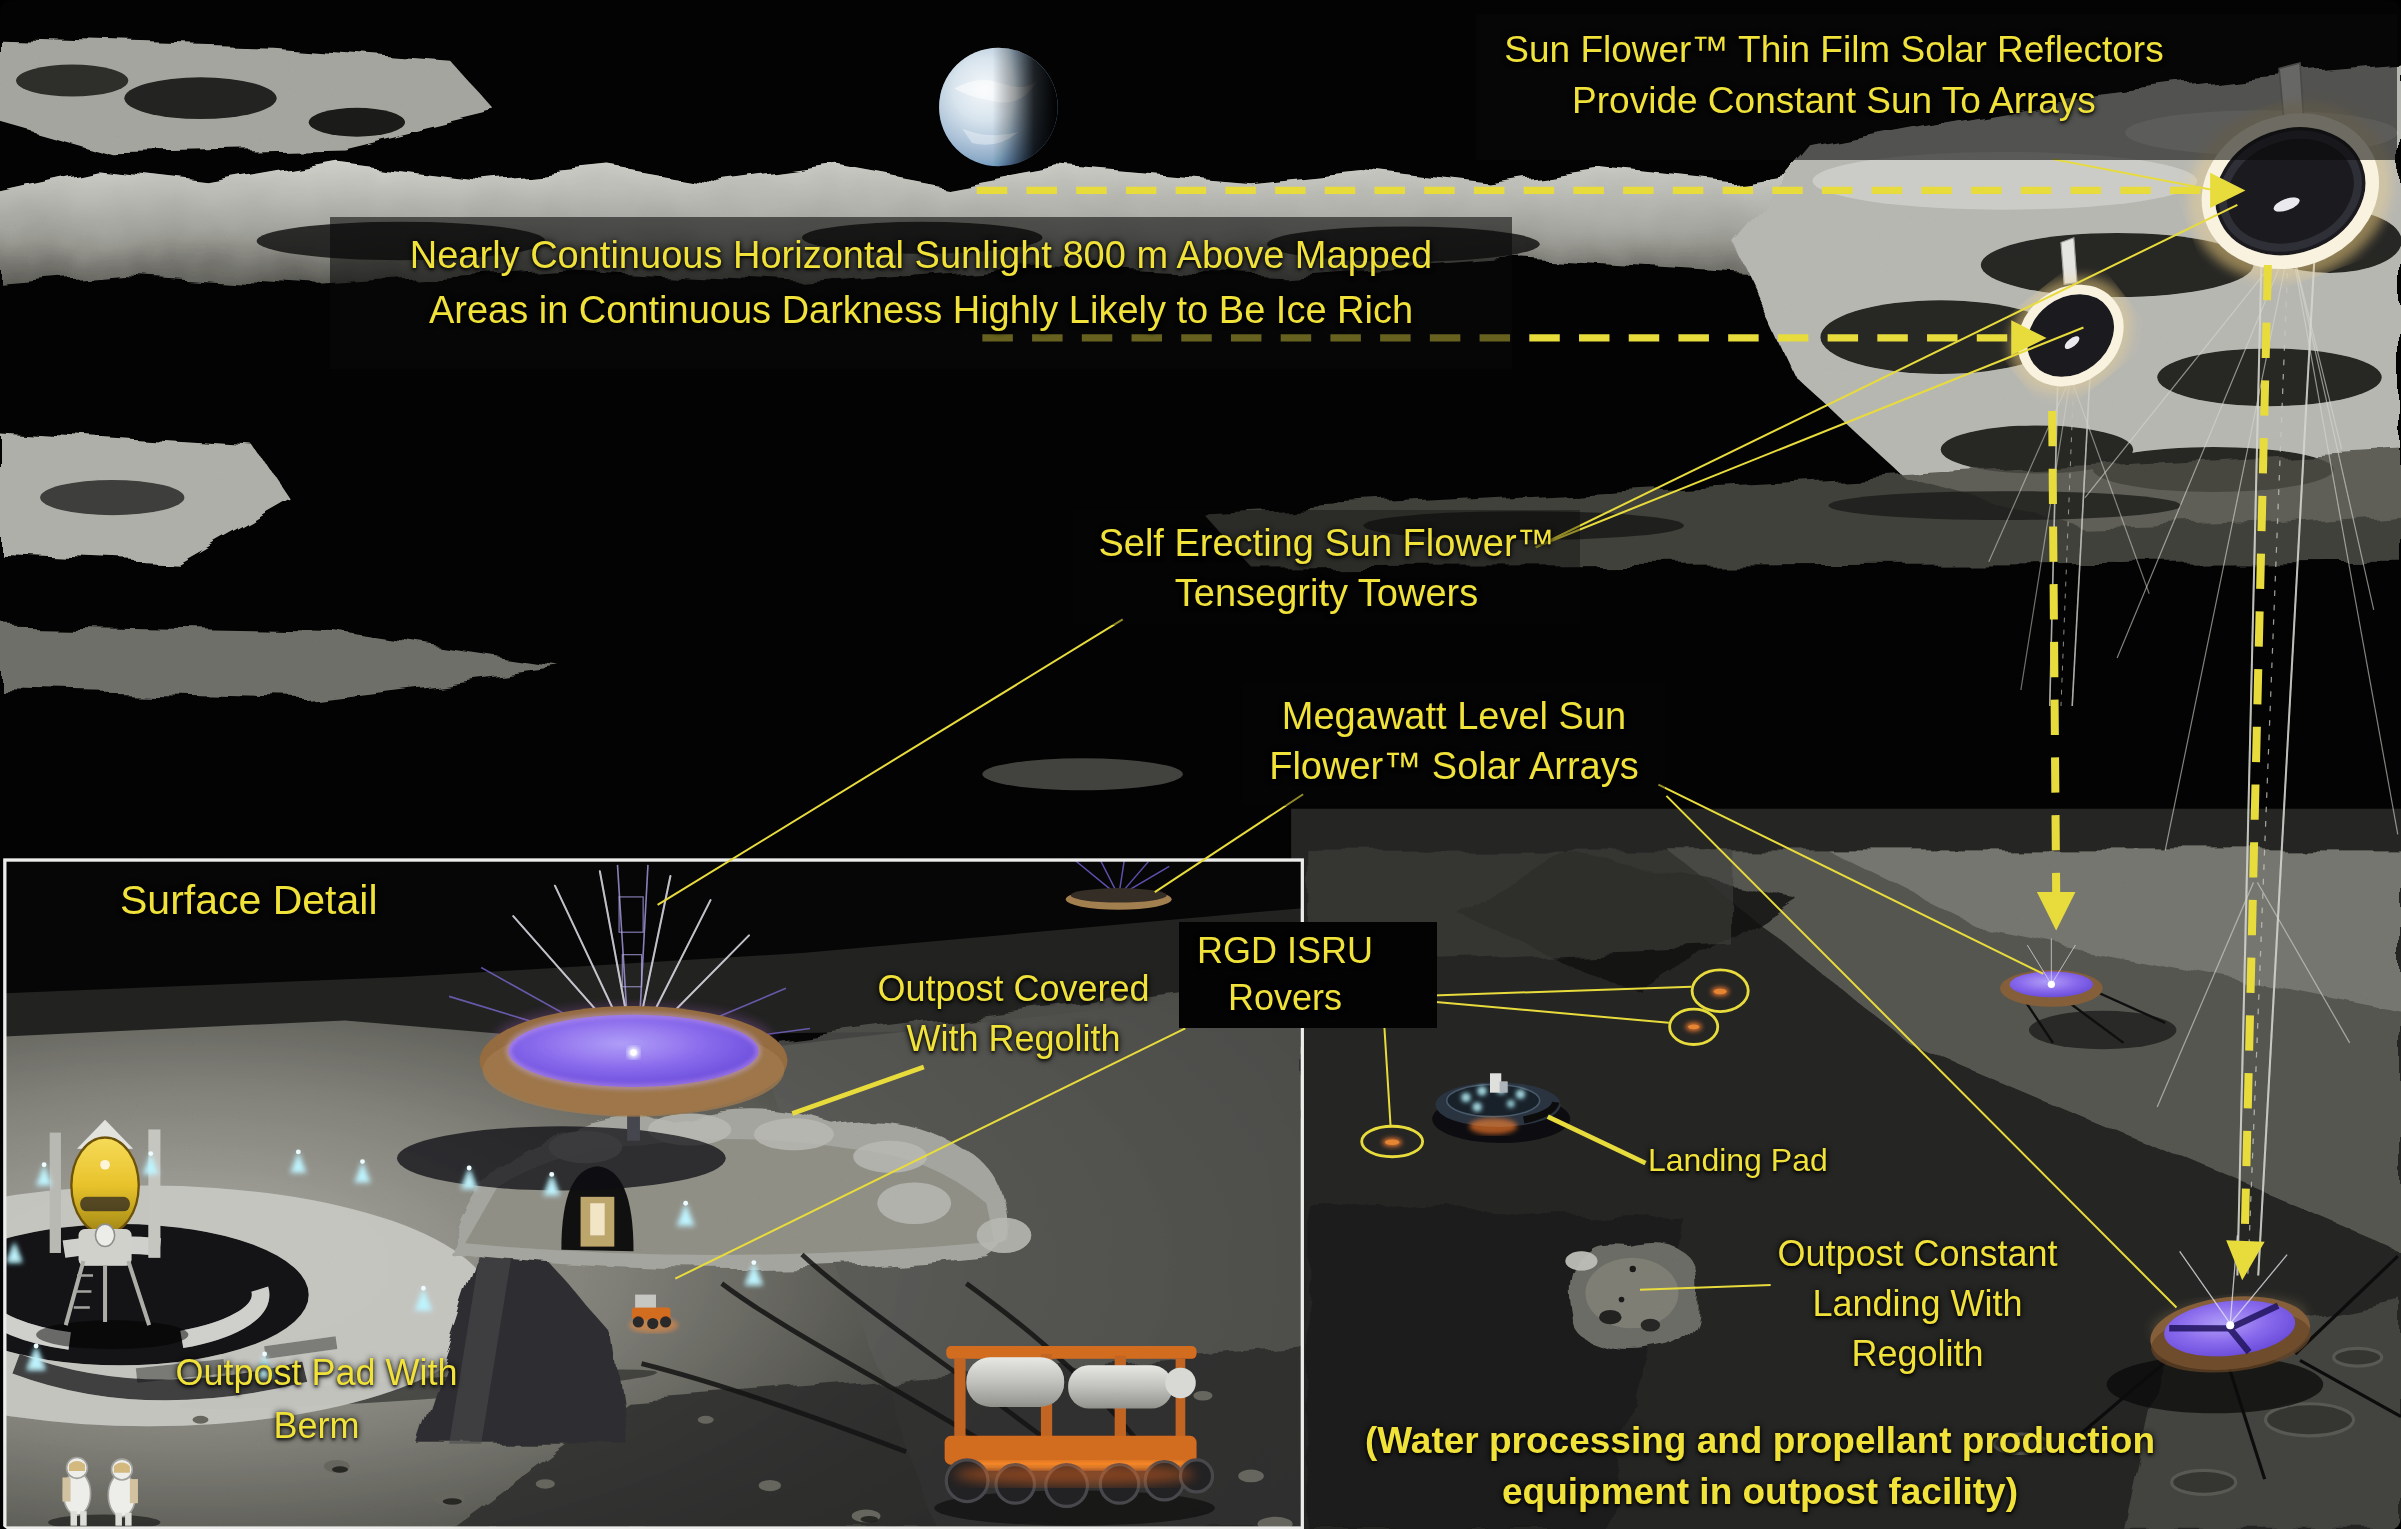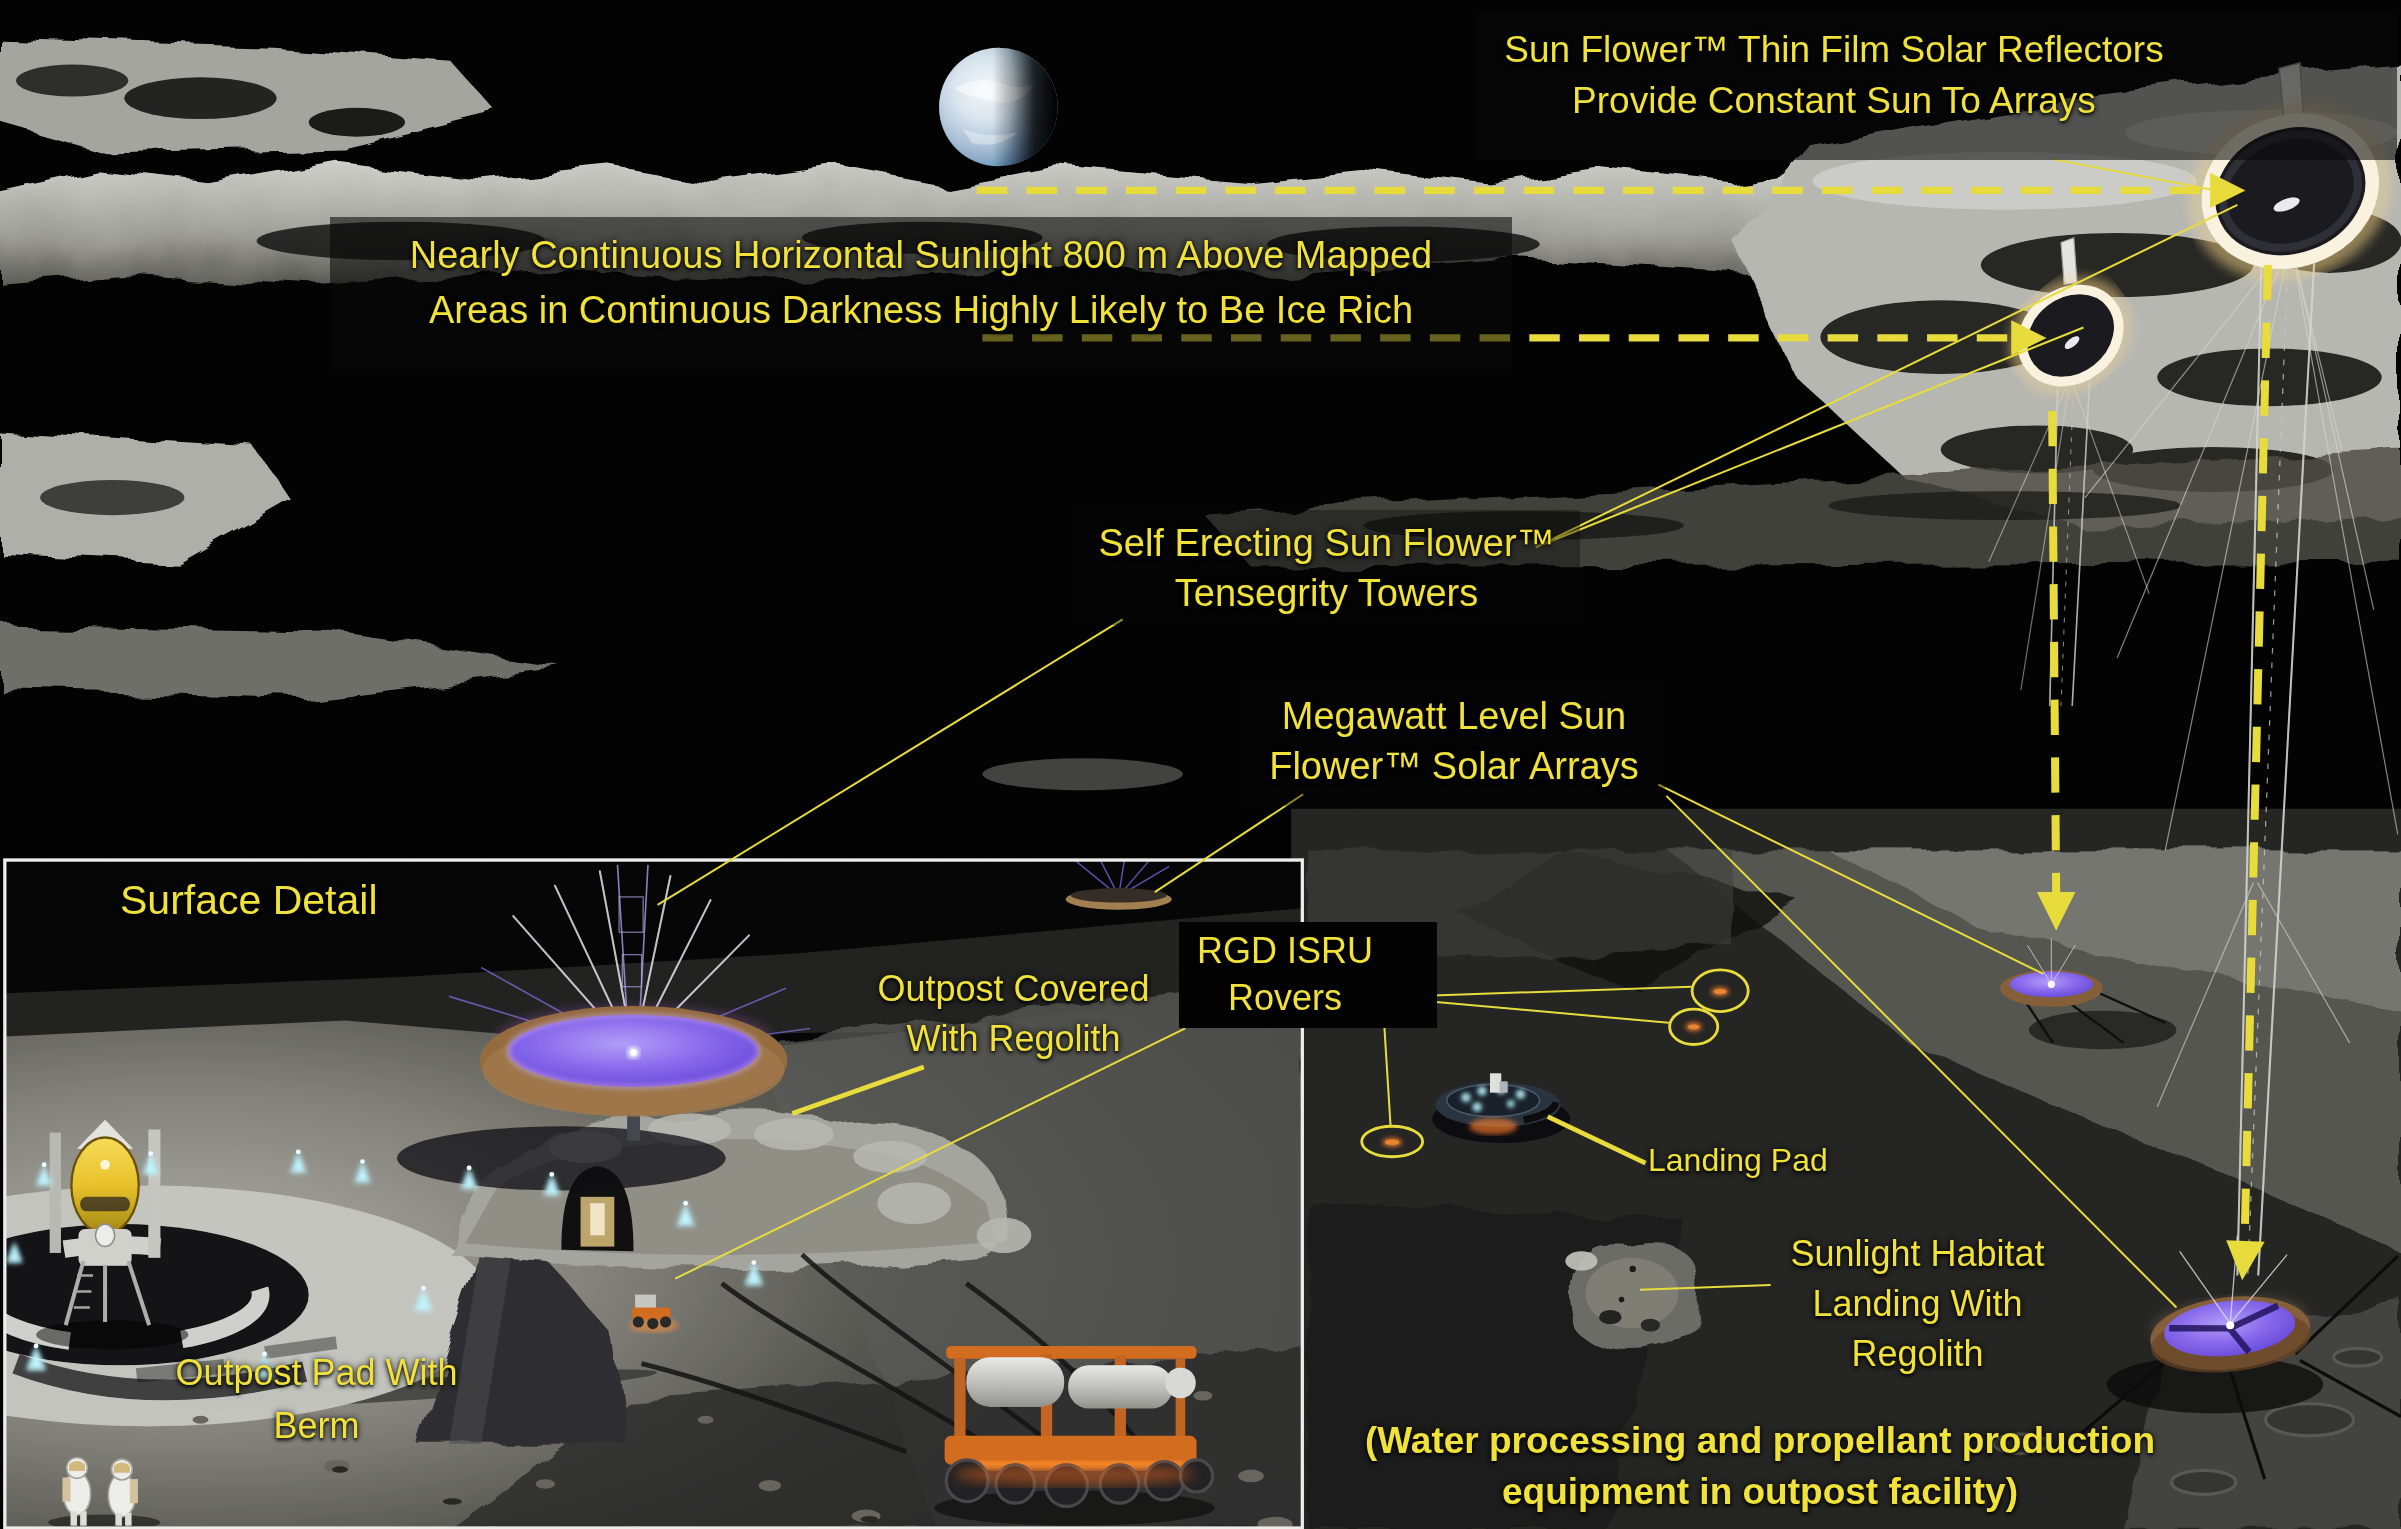--- a/index.html
+++ b/index.html
@@ -1,17 +1,17 @@
 <!DOCTYPE html>
 <html style="font-size:13px"><head>
 <meta charset="utf-8">
 <style>
   html,body{margin:0;padding:0;background:#000;}
   #stage{position:relative;width:2401px;height:1530px;background:#000;overflow:hidden;
-         font-family:"Liberation Sans","DejaVu Sans",sans-serif;}
+         font-family:"Liberation Sans","DejaVu Sans",sans-serif;border-radius:12px;}
   #scene{position:absolute;left:0;top:0;}
   .lbl{position:absolute;color:#f1e23a;text-align:center;
        text-shadow:0 0 6.4px rgba(0,0,0,.95),0 1.6px 3.2px rgba(0,0,0,.85);}
   .lbl div{white-space:nowrap;}
   .panel{position:absolute;background:rgba(8,8,8,.58);}
   #p-sun{left:1476px;top:14.4px;width:921px;height:146px;}
   #t-sun{left:1473px;top:24px;width:722px;font-size:37px;line-height:51px;}
   #p-note{left:330px;top:217px;width:1182px;height:152px;}
   #t-note{left:330px;top:228px;width:1182px;font-size:38px;line-height:55px;}
   #p-tens{left:1073px;top:510px;width:507px;height:115px;background:rgba(8,8,8,.38);}
@@ -569,21 +569,21 @@
 <div class="lbl" id="t-lp">
   <div>Landing Pad</div>
 </div>
 
 <div class="lbl" id="t-lpb">
   <div>Outpost Pad With</div>
   <div>Berm</div>
 </div>
 
 <div class="lbl" id="t-outhab">
-  <div>Sunlight Habitat</div>
+  <div>Outpost Constant</div>
   <div>Landing With</div>
   <div>Regolith</div>
 </div>
 
 <div class="lbl" id="t-water">
   <div>(Water processing and propellant production</div>
   <div>equipment in outpost facility)</div>
 </div>
 
 </div>

